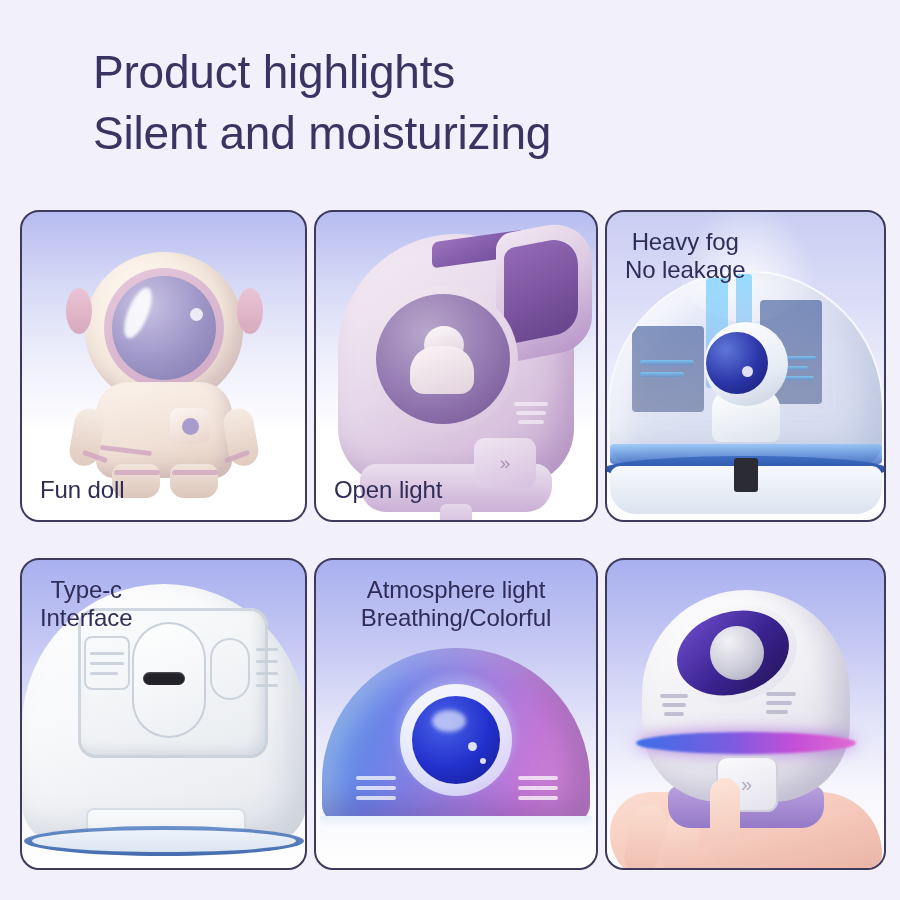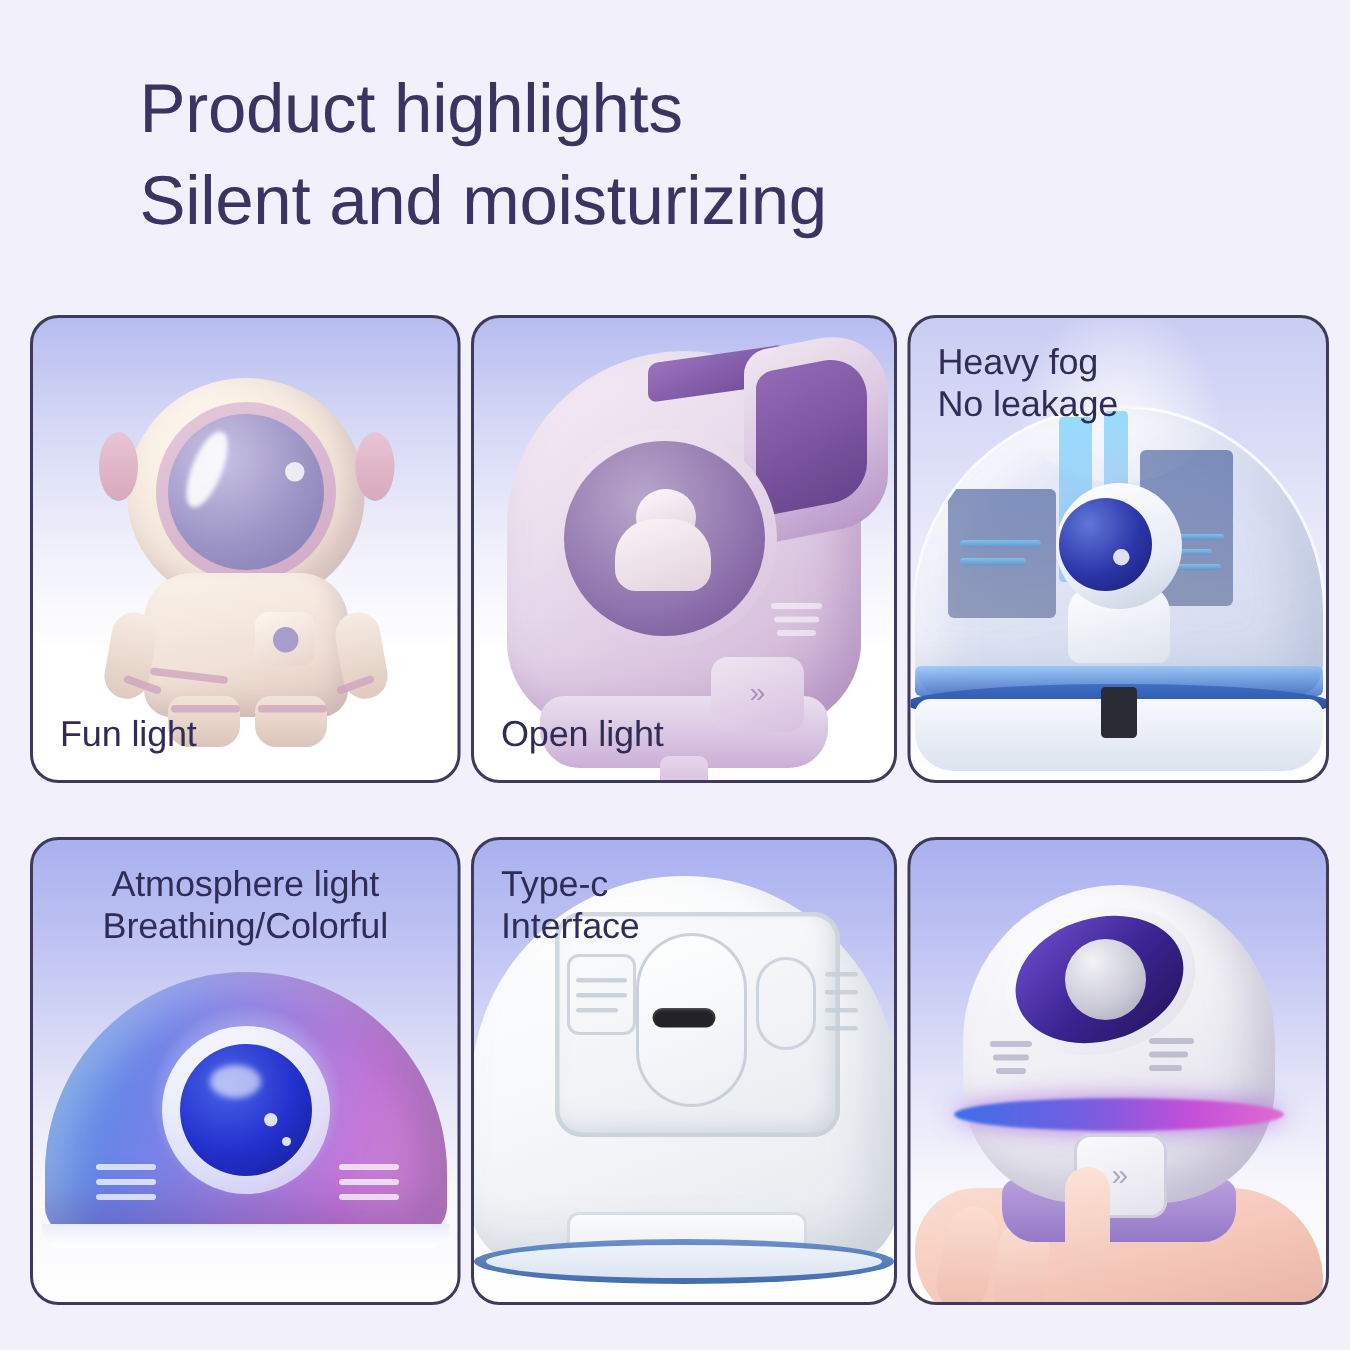--- a/index.html
+++ b/index.html
@@ -36,21 +36,21 @@
   .card.lightTop {
     background: linear-gradient(180deg,#c9cdf2 0%,#dcdef7 30%,#f0f0fb 60%,#ffffff 100%);
   }
   .card.whiteMid {
     background: linear-gradient(180deg,#b6bcf0 0%,#d4d7f5 22%,#eeeffb 48%,#ffffff 72%,#ffffff 100%);
   }
 
   .label {
     position: absolute; z-index: 9;
     color: #2f2c57; font-size: 24px; line-height: 1.16;
-    white-space: pre-line; letter-spacing: -0.1px;
+    white-space: pre-line; letter-spacing: -0.1px; text-align: center;
   }
   .label.tl { left: 18px; top: 16px; }
   .label.bl { left: 18px; bottom: 16px; }
   .label.tc { left: 0; right: 0; top: 16px; text-align: center; }
 
   .art { position: absolute; inset: 0; }
 
   
   .doll-head {
     position: absolute; left: 50%; top: 40px; width: 158px; height: 152px;
@@ -420,21 +420,21 @@
         <div class="doll-arm r"></div>
         <div class="doll-chest"></div>
         <div class="doll-stripe" style="left:78px;top:236px;width:52px;transform:rotate(7deg);"></div>
         <div class="doll-leg l"></div>
         <div class="doll-leg r"></div>
         <div class="doll-stripe" style="left:92px;top:258px;width:46px;"></div>
         <div class="doll-stripe" style="left:150px;top:258px;width:46px;"></div>
         <div class="doll-stripe" style="left:60px;top:242px;width:26px;transform:rotate(20deg);"></div>
         <div class="doll-stripe" style="left:202px;top:242px;width:26px;transform:rotate(-20deg);"></div>
       </div>
-      <div class="label bl">Fun light</div>
+      <div class="label bl">Fun doll</div>
     </div>
 
     <div class="card whiteMid">
       <div class="art">
         <div class="od-body"></div>
         <div class="od-top-slot"></div>
         <div class="od-door"></div>
         <div class="od-door-glass"></div>
         <div class="od-window-ring"></div>
         <div class="od-window">
@@ -472,60 +472,60 @@
         <div class="dome-ring"></div>
         <div class="dome-base"></div>
         <div class="dome-stem"></div>
       </div>
       <div class="label tl">Heavy fog
 No leakage</div>
     </div>
 
     <div class="card">
       <div class="art">
-        <div class="al-dome">
-          <div class="al-vent" style="left:34px;top:128px;width:40px;"></div>
-          <div class="al-vent" style="left:34px;top:138px;width:40px;"></div>
-          <div class="al-vent" style="left:34px;top:148px;width:40px;"></div>
-          <div class="al-vent" style="left:196px;top:128px;width:40px;"></div>
-          <div class="al-vent" style="left:196px;top:138px;width:40px;"></div>
-          <div class="al-vent" style="left:196px;top:148px;width:40px;"></div>
-        </div>
-        <div class="al-glow"></div>
-        <div class="al-port-ring"></div>
-        <div class="al-port"></div>
-        <div class="al-dot" style="left:50%;margin-left:12px;top:182px;width:9px;height:9px;"></div>
-        <div class="al-dot" style="left:50%;margin-left:24px;top:198px;width:6px;height:6px;"></div>
-        <div class="al-base"></div>
-      </div>
-      <div class="label tc">Atmosphere light
-Breathing/Colorful</div>
-    </div>
-
-    <div class="card">
-      <div class="art">
         <div class="tc-body"></div>
         <div class="tc-panel"></div>
         <div class="tc-emboss" style="left:62px;top:76px;width:46px;height:54px;"></div>
         <div class="tc-emboss" style="left:188px;top:78px;width:40px;height:62px;border-radius:20px;"></div>
         <div class="tc-line" style="left:68px;top:92px;width:34px;"></div>
         <div class="tc-line" style="left:68px;top:102px;width:34px;"></div>
         <div class="tc-line" style="left:68px;top:112px;width:28px;"></div>
         <div class="tc-line" style="left:234px;top:88px;width:22px;"></div>
         <div class="tc-line" style="left:234px;top:100px;width:22px;"></div>
         <div class="tc-line" style="left:234px;top:112px;width:22px;"></div>
         <div class="tc-line" style="left:234px;top:124px;width:22px;"></div>
         <div class="tc-oval"></div>
         <div class="tc-port"></div>
         <div class="tc-foot"></div>
         <div class="tc-ring"></div>
         <div class="tc-ring-inner"></div>
       </div>
       <div class="label tl">Type-c
 Interface</div>
+    </div>
+
+    <div class="card">
+      <div class="art">
+        <div class="al-dome">
+          <div class="al-vent" style="left:34px;top:128px;width:40px;"></div>
+          <div class="al-vent" style="left:34px;top:138px;width:40px;"></div>
+          <div class="al-vent" style="left:34px;top:148px;width:40px;"></div>
+          <div class="al-vent" style="left:196px;top:128px;width:40px;"></div>
+          <div class="al-vent" style="left:196px;top:138px;width:40px;"></div>
+          <div class="al-vent" style="left:196px;top:148px;width:40px;"></div>
+        </div>
+        <div class="al-glow"></div>
+        <div class="al-port-ring"></div>
+        <div class="al-port"></div>
+        <div class="al-dot" style="left:50%;margin-left:12px;top:182px;width:9px;height:9px;"></div>
+        <div class="al-dot" style="left:50%;margin-left:24px;top:198px;width:6px;height:6px;"></div>
+        <div class="al-base"></div>
+      </div>
+      <div class="label tc">Atmosphere light
+Breathing/Colorful</div>
     </div>
 
     <div class="card">
       <div class="art">
         <div class="hh-hand"></div>
         <div class="hh-finger" style="left:50%;margin-left:-118px;top:244px;width:34px;height:70px;transform:rotate(12deg);"></div>
         <div class="hh-finger" style="left:50%;margin-left:-82px;top:254px;width:34px;height:64px;transform:rotate(6deg);"></div>
         <div class="hh-skirt"></div>
         <div class="hh-body"></div>
         <div class="hh-visor-ring"></div>

